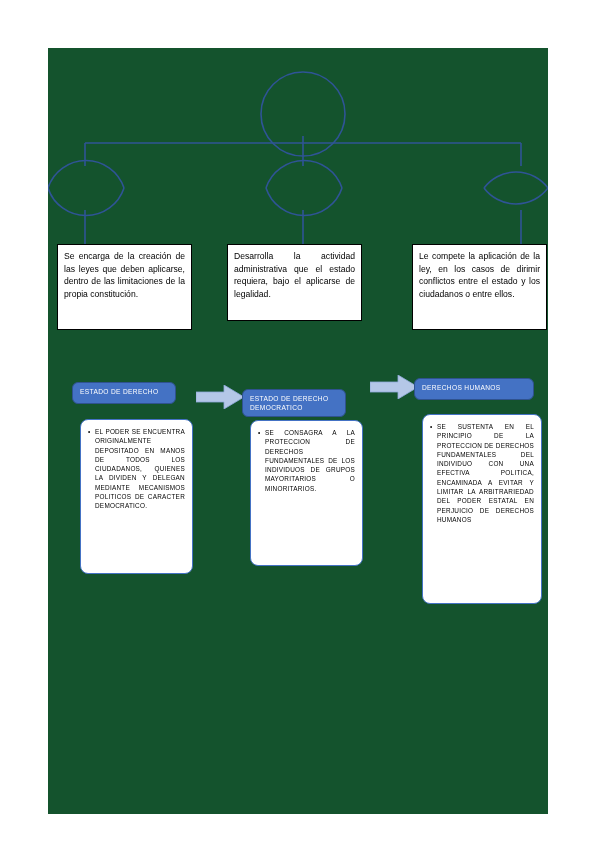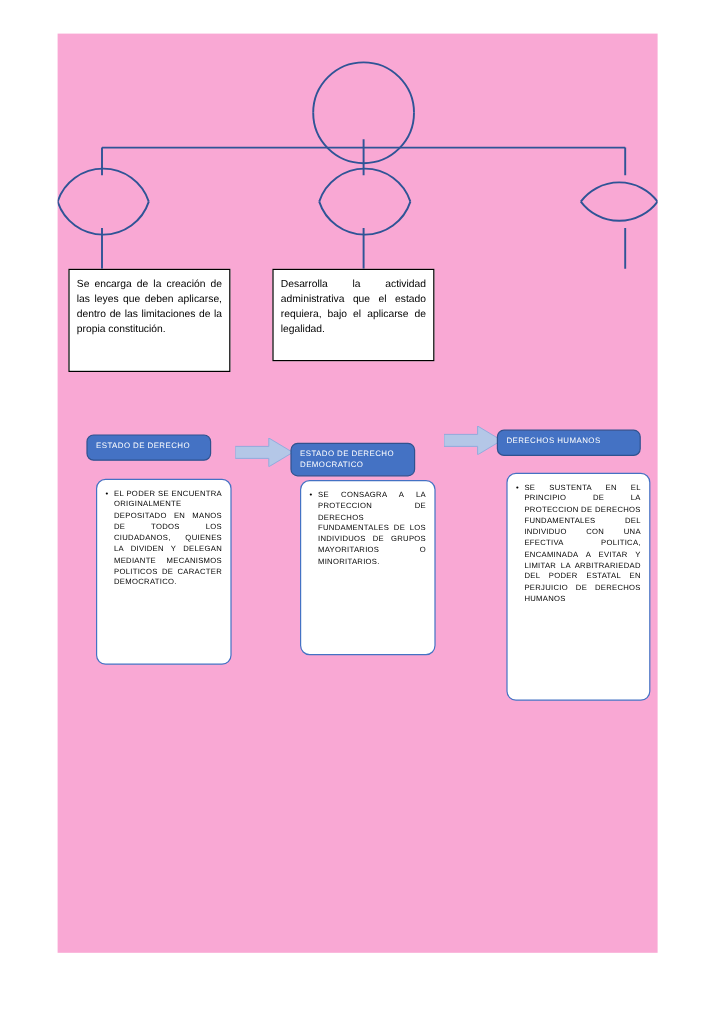--- a/index.html
+++ b/index.html
@@ -19,24 +19,24 @@
   #page {
     position: absolute;
     left: 0; top: 0;
     width: 595px;
     height: 842px;
     background: #ffffff;
   }
   #canvas {
     position: absolute;
     left: 48px;
-    top: 28px;
+    top: 48px;
     width: 500px;
     height: 766px;
-    background: #f9a8d4;
+    background: #14532d;
   }
 
   
   #orgchart-svg {
     position: absolute;
     left: 0; top: 0;
     width: 500px;
     height: 220px;
     pointer-events: none;
   }
@@ -147,20 +147,21 @@
         <path d="M 436 140 A 40 40 0 0 1 500 140"></path>
         <path d="M 436 140 A 40 40 0 0 0 500 140"></path>
         <line x1="473" y1="162" x2="473" y2="196"></line>
       </g>
     </svg>
 
     <div class="textbox" id="textbox-legislativo">Se encarga de la creación de las leyes que deben aplicarse, dentro de las limitaciones de la propia constitución.</div>
 
     <div class="textbox" id="textbox-ejecutivo">Desarrolla la actividad administrativa que el estado requiera, bajo el aplicarse de legalidad.</div>
 
+    <div class="textbox" id="textbox-judicial">Le compete la aplicación de la ley, en los casos de dirimir conflictos entre el estado y los ciudadanos o entre ellos.</div>
 
     <div class="callout-header" id="card1-header">ESTADO DE DERECHO</div>
     <div class="callout-body" id="card1-body">
       <span class="bullet-line">EL PODER SE ENCUENTRA ORIGINALMENTE DEPOSITADO EN MANOS DE TODOS LOS CIUDADANOS, QUIENES LA DIVIDEN Y DELEGAN MEDIANTE MECANISMOS POLITICOS DE CARACTER DEMOCRATICO.</span>
     </div>
 
     <svg class="block-arrow" id="arrow-1" viewBox="0 0 48 24" xmlns="http://www.w3.org/2000/svg">
       <polygon points="0,7 28,7 28,0 48,12 28,24 28,17 0,17" fill="#B4C7E7" stroke="#8FAADC" stroke-width="0.8"></polygon>
     </svg>
 

